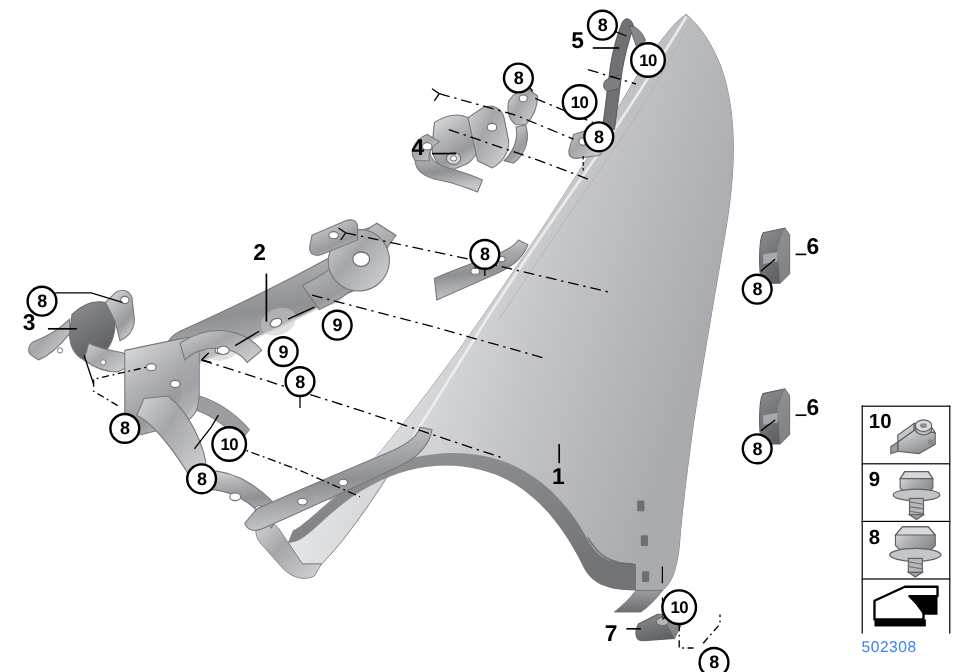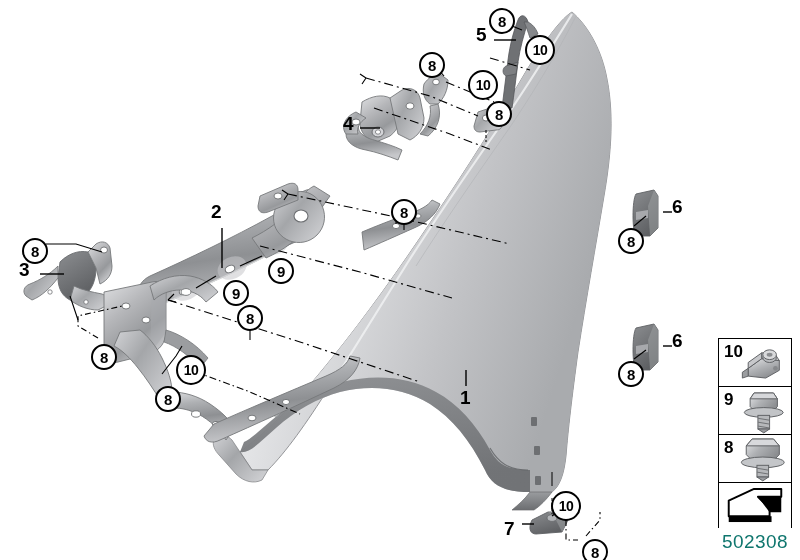--- a/index.html
+++ b/index.html
@@ -54,24 +54,24 @@
     overflow:hidden;
   }
   .legend-cell:last-of-type{border-bottom:1.5px solid #000;}
   .legend-num{
     position:absolute;left:5px;top:4px;
     font-size:17px;font-weight:bold;color:#000;
     line-height:1;z-index:3;
   }
   .legend-art{position:absolute;left:0;top:0;width:100%;height:100%;}
   .legend-id{
-    text-align:center;
-    font-size:19px;
+    text-align:left;
+    font-size:13px;
     font-weight:normal;
-    color:#0f766e;
+    color:#3b82f6;
     padding-top:3px;
     letter-spacing:0.4px;
   }
   .arrow-cell{height:46px;}
 </style>
 </head>
 <body>
 
 <div id="stage">
 

